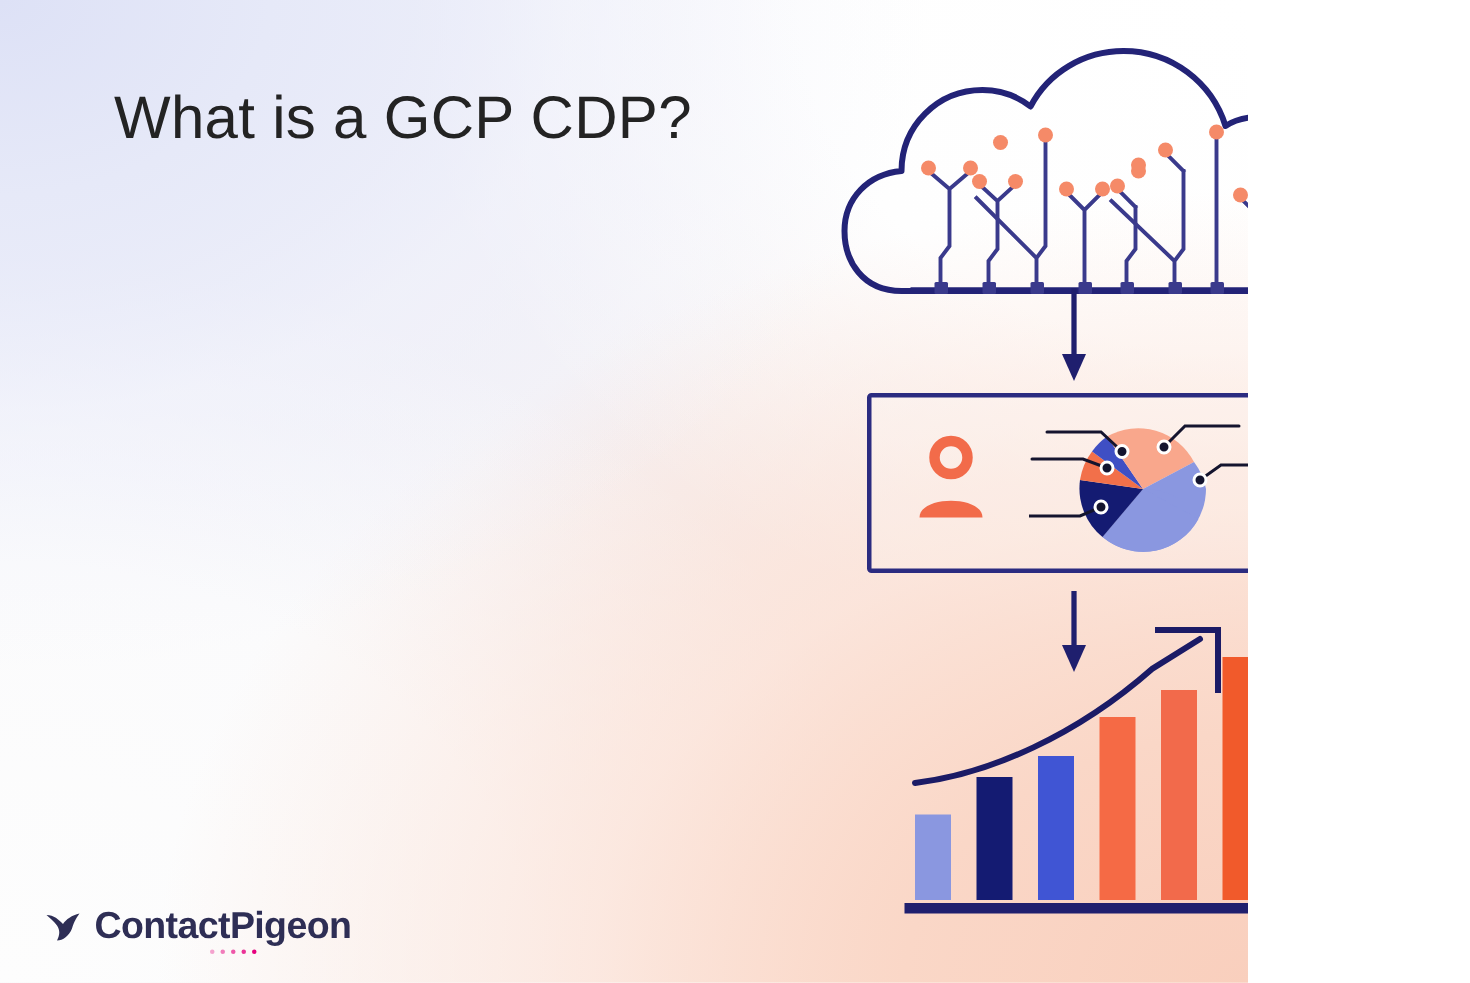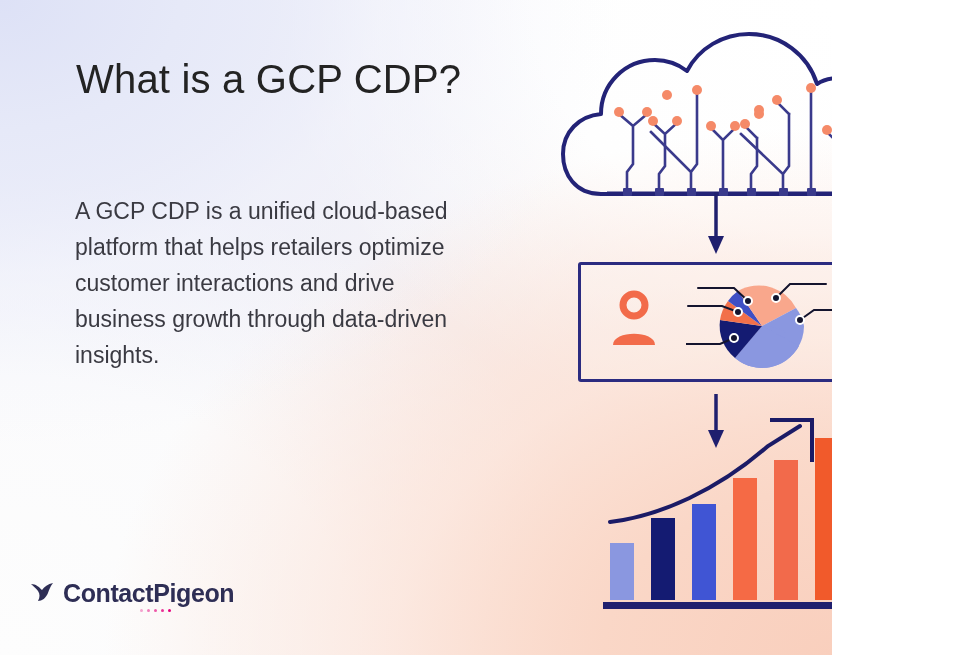--- a/index.html
+++ b/index.html
@@ -38,22 +38,23 @@
     width:400px;
     font-size:23px;
     line-height:36px;
     font-weight:400;
     color:#3a3a42;
   }
 
   
   .logo {
     position:absolute;
-    left:30px; top:581px;
+    left:30px; top:605px;
     display:flex;
+    align-items:center;
     gap:7px;
   }
   .logo-bird { display:block; }
   .logo-word {
     position:relative;
     font-size:25px;
     font-weight:700;
     letter-spacing:-0.4px;
     color:#2e2e55;
     line-height:1;
@@ -92,21 +93,20 @@
   .panel-person { position:absolute; left:32px; top:26px; }
   .panel-pie    { position:absolute; left:108px; top:6px; }
 </style>
 </head>
 <body>
 
 <div id="canvas">
 
   <div class="headline">What is a GCP CDP?</div>
 
-  <div class="body-copy">A GCP CDP is a unified cloud-based platform that helps retailers optimize customer interactions and drive business growth through data-driven insights.</div>
 
   <div class="graphic cloud-wrap">
     <svg width="330" height="190" viewBox="0 0 330 190">
       <path d="M46,172 C20,172 8,152 8,132 C8,110 24,94 46,92 C46,62 70,38 100,38
                C112,38 123,42 132,49 C144,26 168,12 194,12 C226,12 253,33 262,62
                C268,58 276,56 284,56 C305,56 322,73 322,95 C322,100 321,105 319,110
                C324,117 327,125 327,134 C327,155 310,172 289,172 Z" fill="none" stroke="#232377" stroke-width="4" stroke-linejoin="round"></path>
       <line x1="52" y1="171" x2="284" y2="171" stroke="#232377" stroke-width="3"></line>
       <g stroke="#3a3a8c" stroke-width="2.6" fill="none" stroke-linecap="square">
         <path d="M72,171 V150 L72,150 78,142 V104 M78,104 L64,92 M78,104 L92,92"></path>

